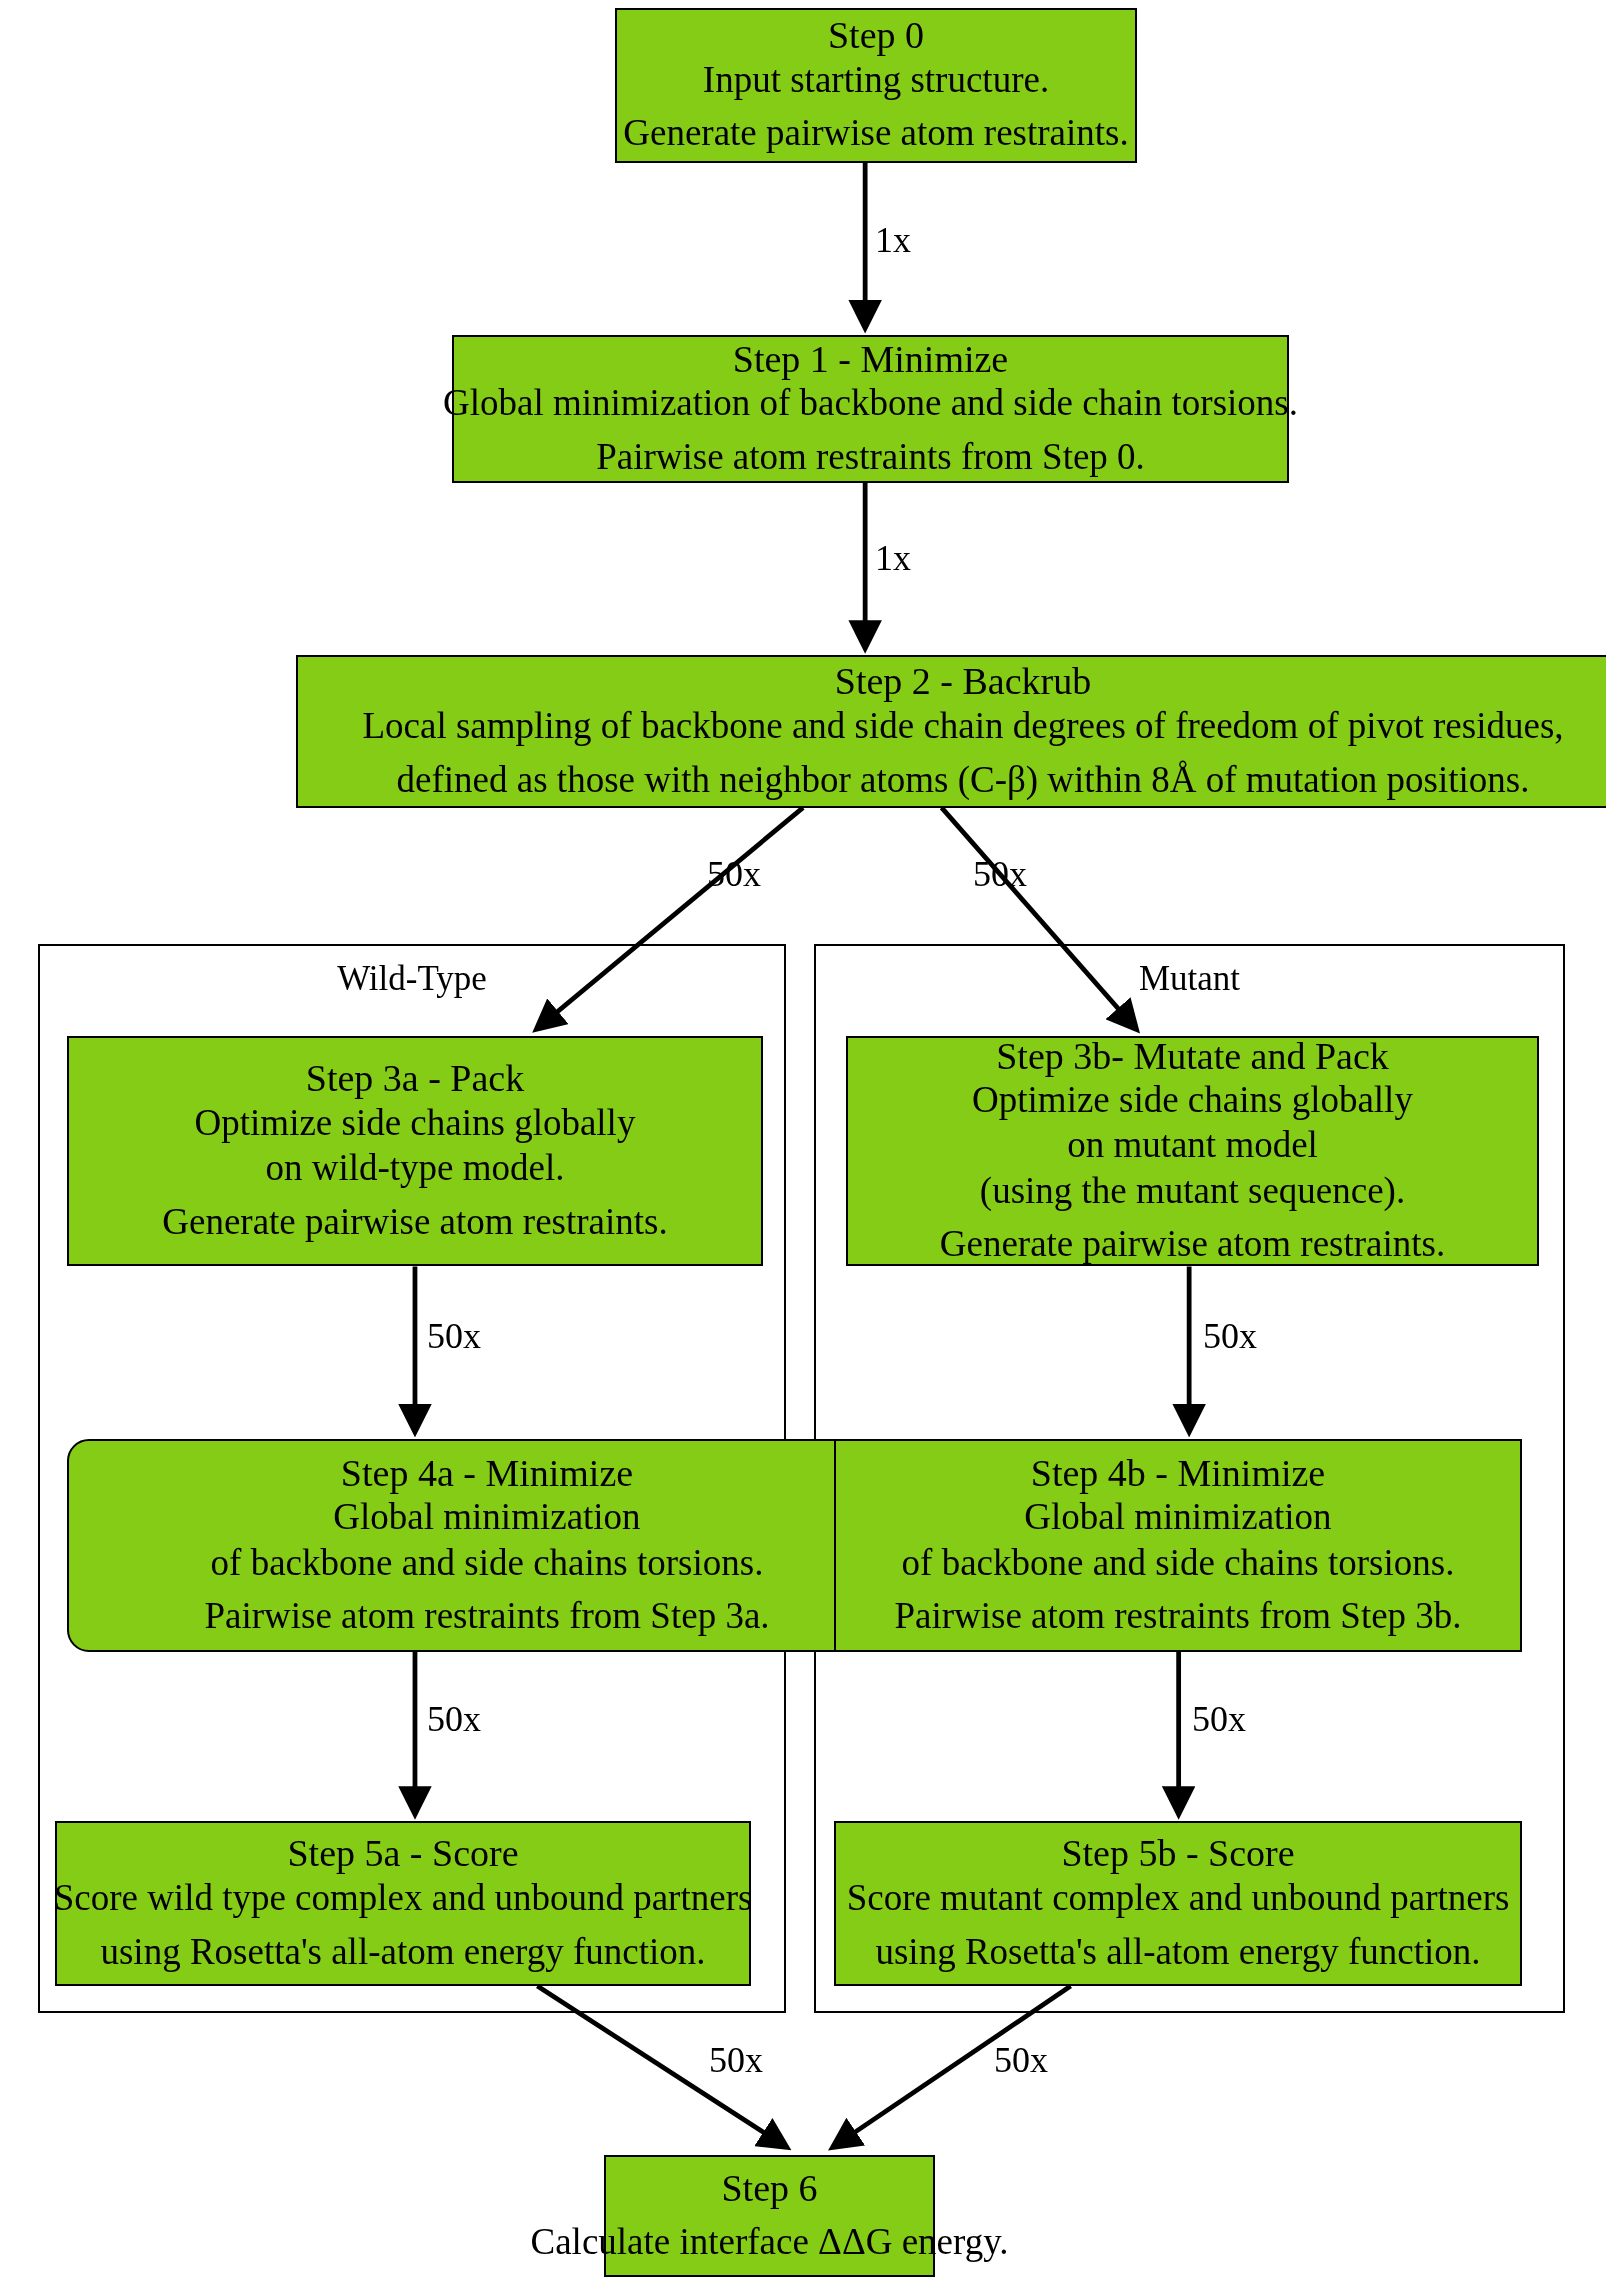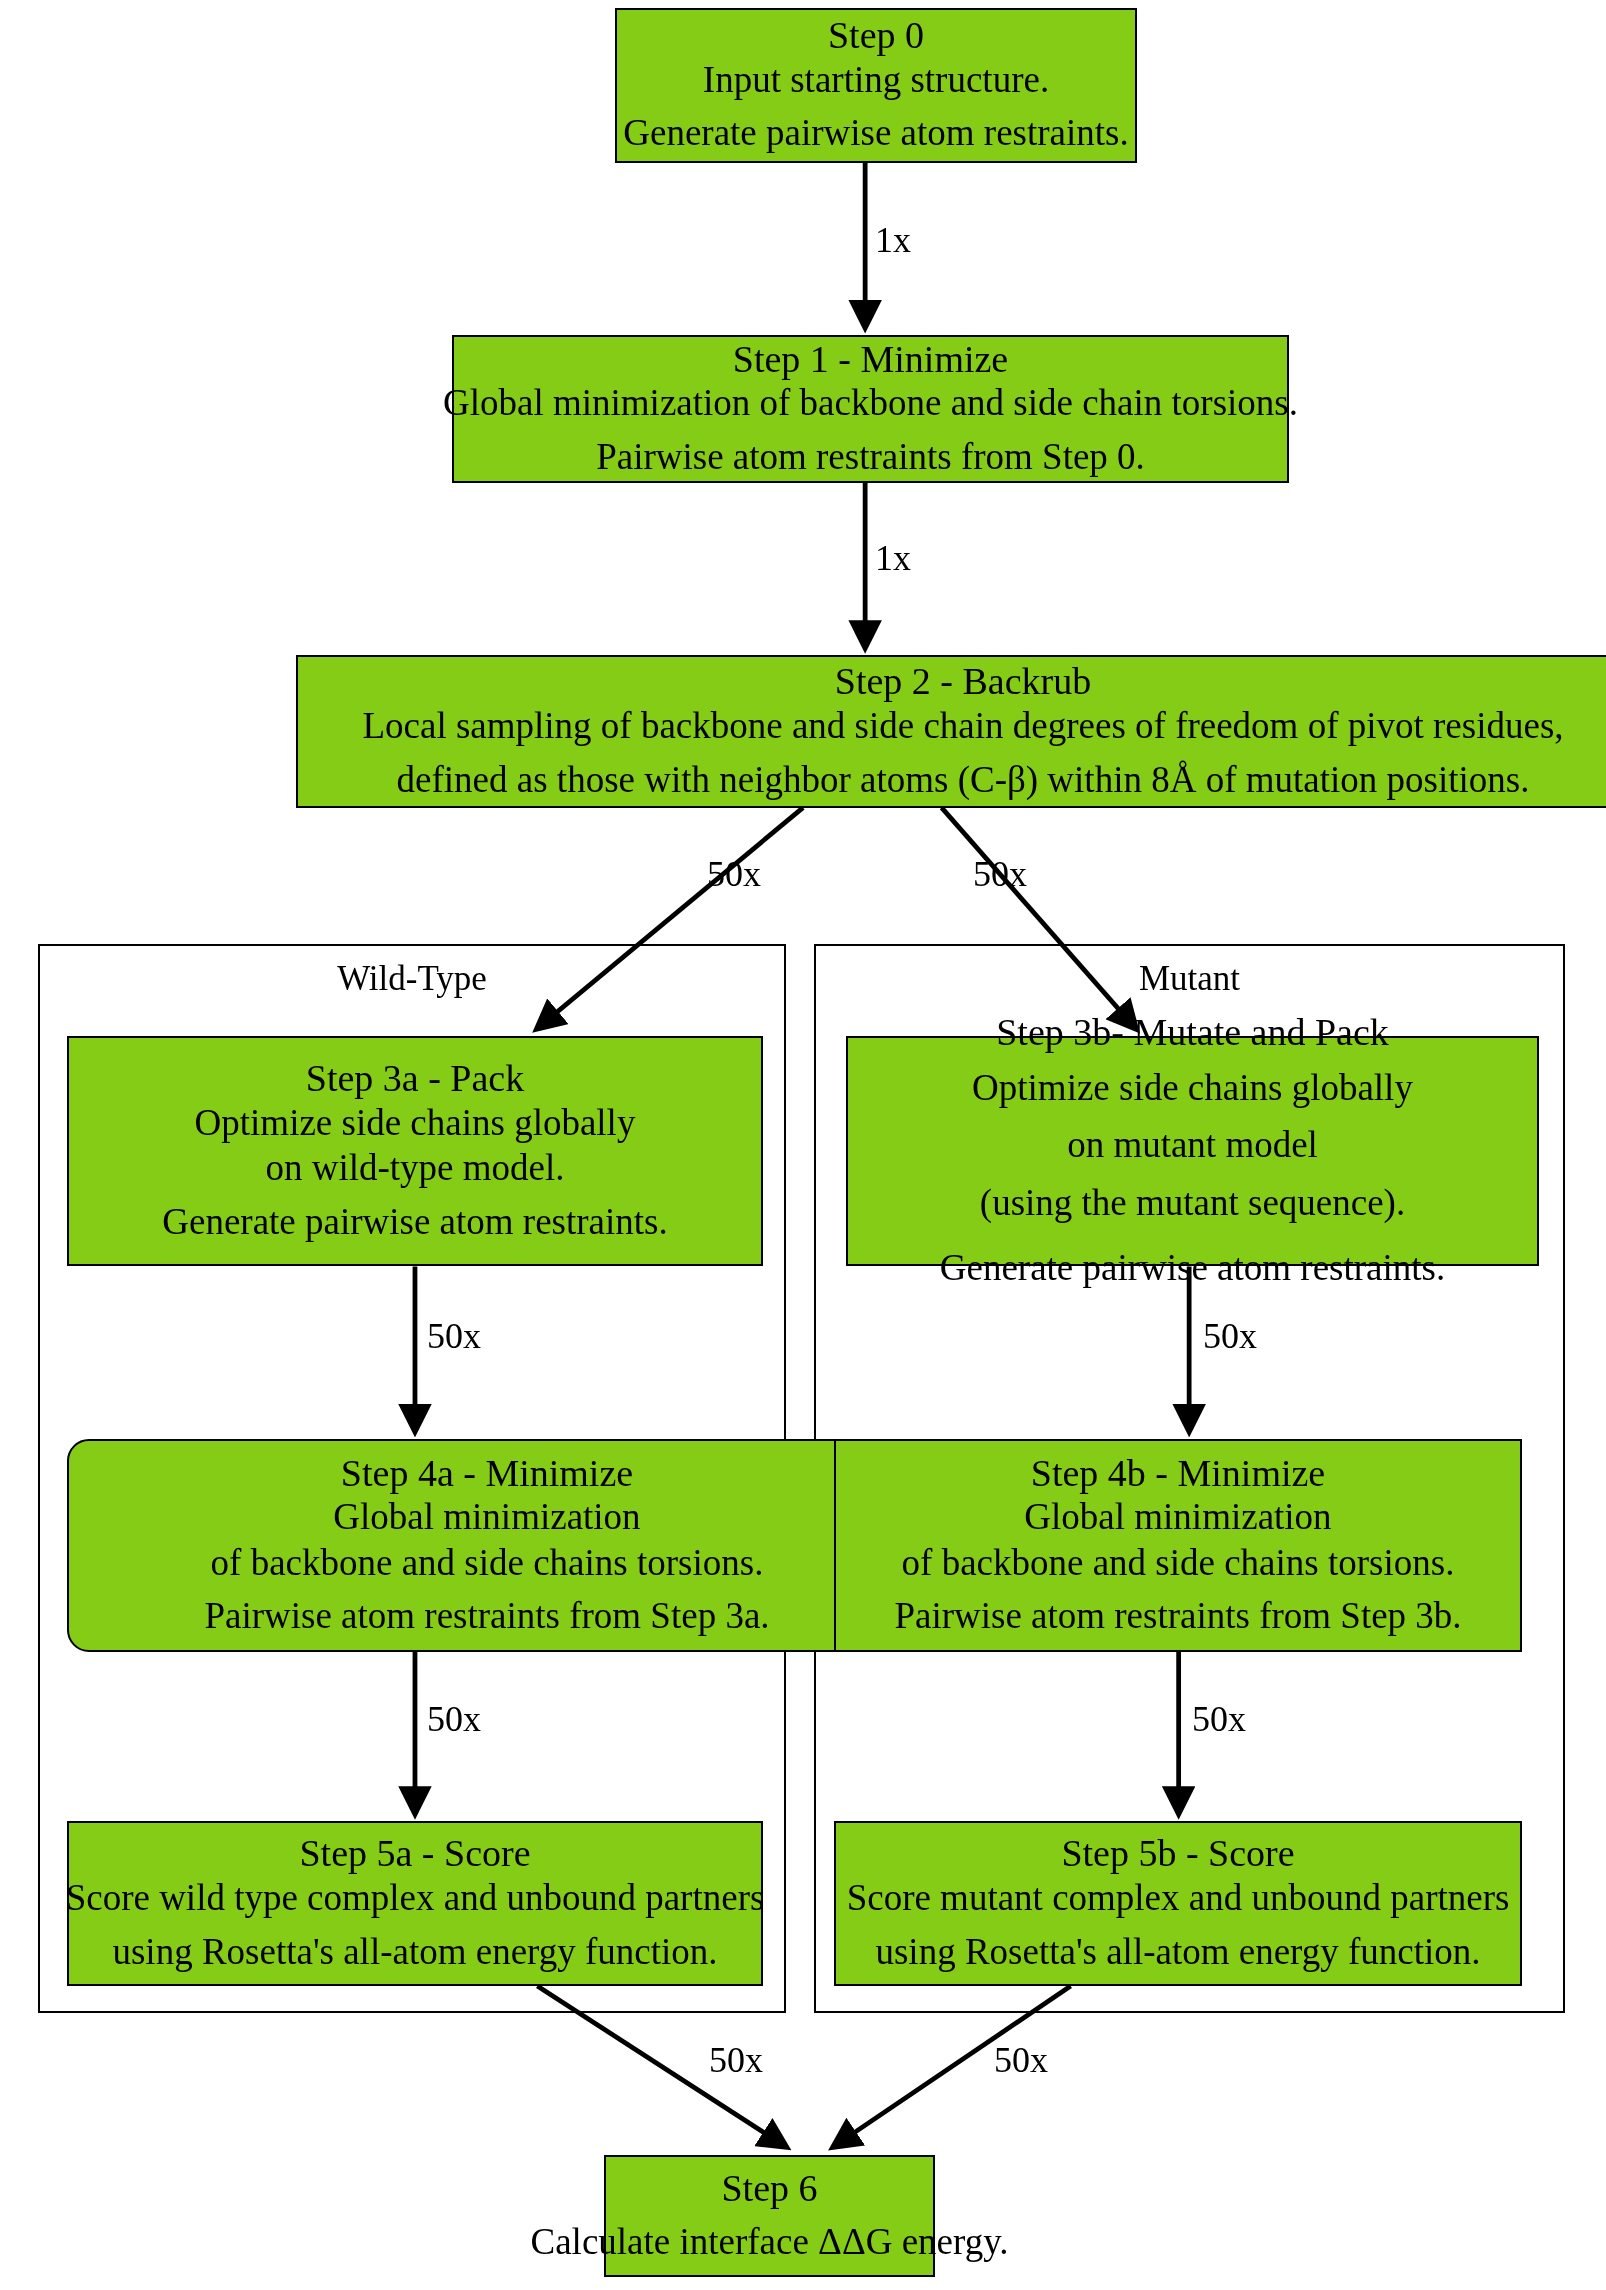--- a/index.html
+++ b/index.html
@@ -76,24 +76,24 @@
     z-index: 2;
     overflow: visible;
   }
   
   #node-step0      { left: 615px;  top: 7.6px;    width: 522px;  height: 155px; }
   #node-step1      { left: 452px;  top: 335px;  width: 837px;  height: 148px; }
   #node-step2      { left: 296px;  top: 655px;  width: 1334px; height: 153px; }
   #group-wildtype  { left: 38px;   top: 944px;  width: 748px;  height: 1069px; }
   #group-mutant    { left: 814px;  top: 944px;  width: 751px;  height: 1069px; }
   #node-step3a     { left: 67px;   top: 1036px; width: 696px;  height: 230px; }
-  #node-step3b     { left: 846px;  top: 1036px; width: 693px;  height: 230px; gap: 12px; }
+  #node-step3b     { left: 846px;  top: 1036px; width: 693px;  height: 230px; }
   #node-step4a     { left: 67px;   top: 1439px; width: 840px;  height: 213px; border-radius: 22px; }
   #node-step4b     { left: 834px;  top: 1439px; width: 688px;  height: 213px; }
-  #node-step5a     { left: 67px;   top: 1821px; width: 696px;  height: 165px; }
+  #node-step5a     { left: 55px;   top: 1821px; width: 696px;  height: 165px; }
   #node-step5b     { left: 834px;  top: 1821px; width: 688px;  height: 165px; }
   #node-step6      { left: 604px;  top: 2155px; width: 331px;  height: 122px; }
 </style>
 </head>
 <body>
 
 <div id="canvas">
 
   <div class="group-box" id="group-wildtype">
     <div class="group-title">Wild-Type</div>

